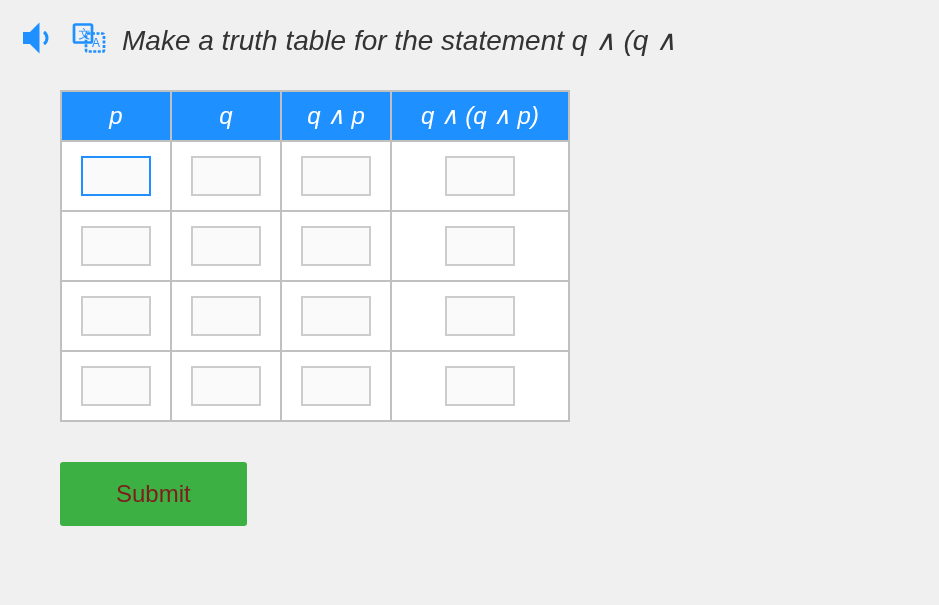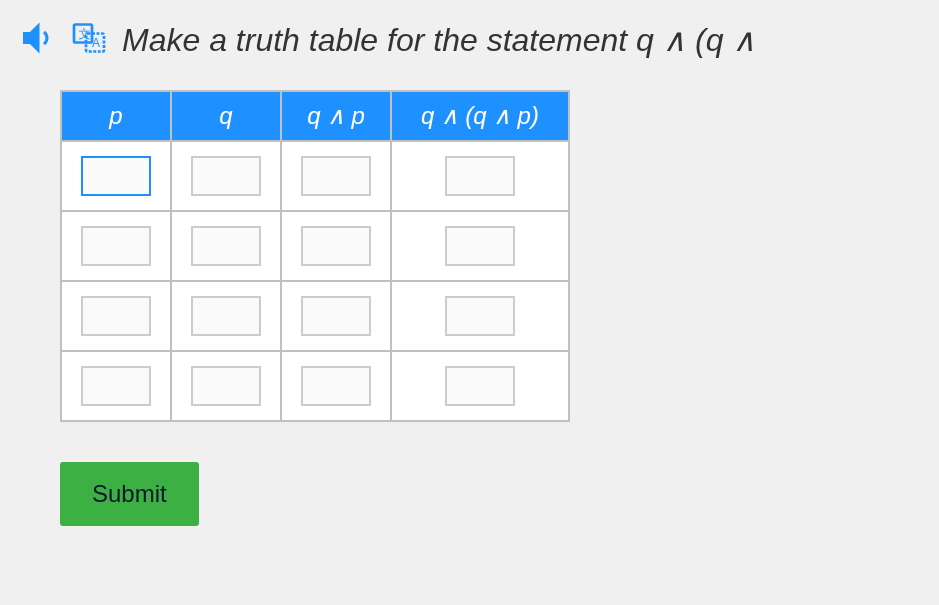--- a/index.html
+++ b/index.html
@@ -12,21 +12,21 @@
     }
     .header-row {
       display: flex;
       align-items: center;
       gap: 15px;
       margin-bottom: 30px;
     }
     .speaker-icon svg { width: 36px; height: 36px; }
     .translate-icon svg { width: 36px; height: 36px; }
     .instruction {
-      font-size: 32px;
+      font-size: 28px;
       color: #333;
       font-style: italic;
     }
     .truth-table {
       border-collapse: collapse;
       margin-left: 40px;
       margin-bottom: 40px;
     }
     .truth-table th {
       background: #1e90ff;
@@ -53,24 +53,24 @@
       height: 40px;
       border: 2px solid #ccc;
       margin: 0 auto;
       background: #fafafa;
       text-align: center;
       font-size: 18px;
     }
     .input-box.active { border: 2px solid #1e90ff; }
     .submit-btn {
       background: #3cb043;
-      color: #0f172a;
+      color: #7f1d1d;
       border: none;
       font-size: 24px;
-      padding: 18px 32px;
+      padding: 18px 56px;
       margin-left: 40px;
       cursor: pointer;
       border-radius: 3px;
     }
   </style>
 </head>
 <body>
 
 
 

